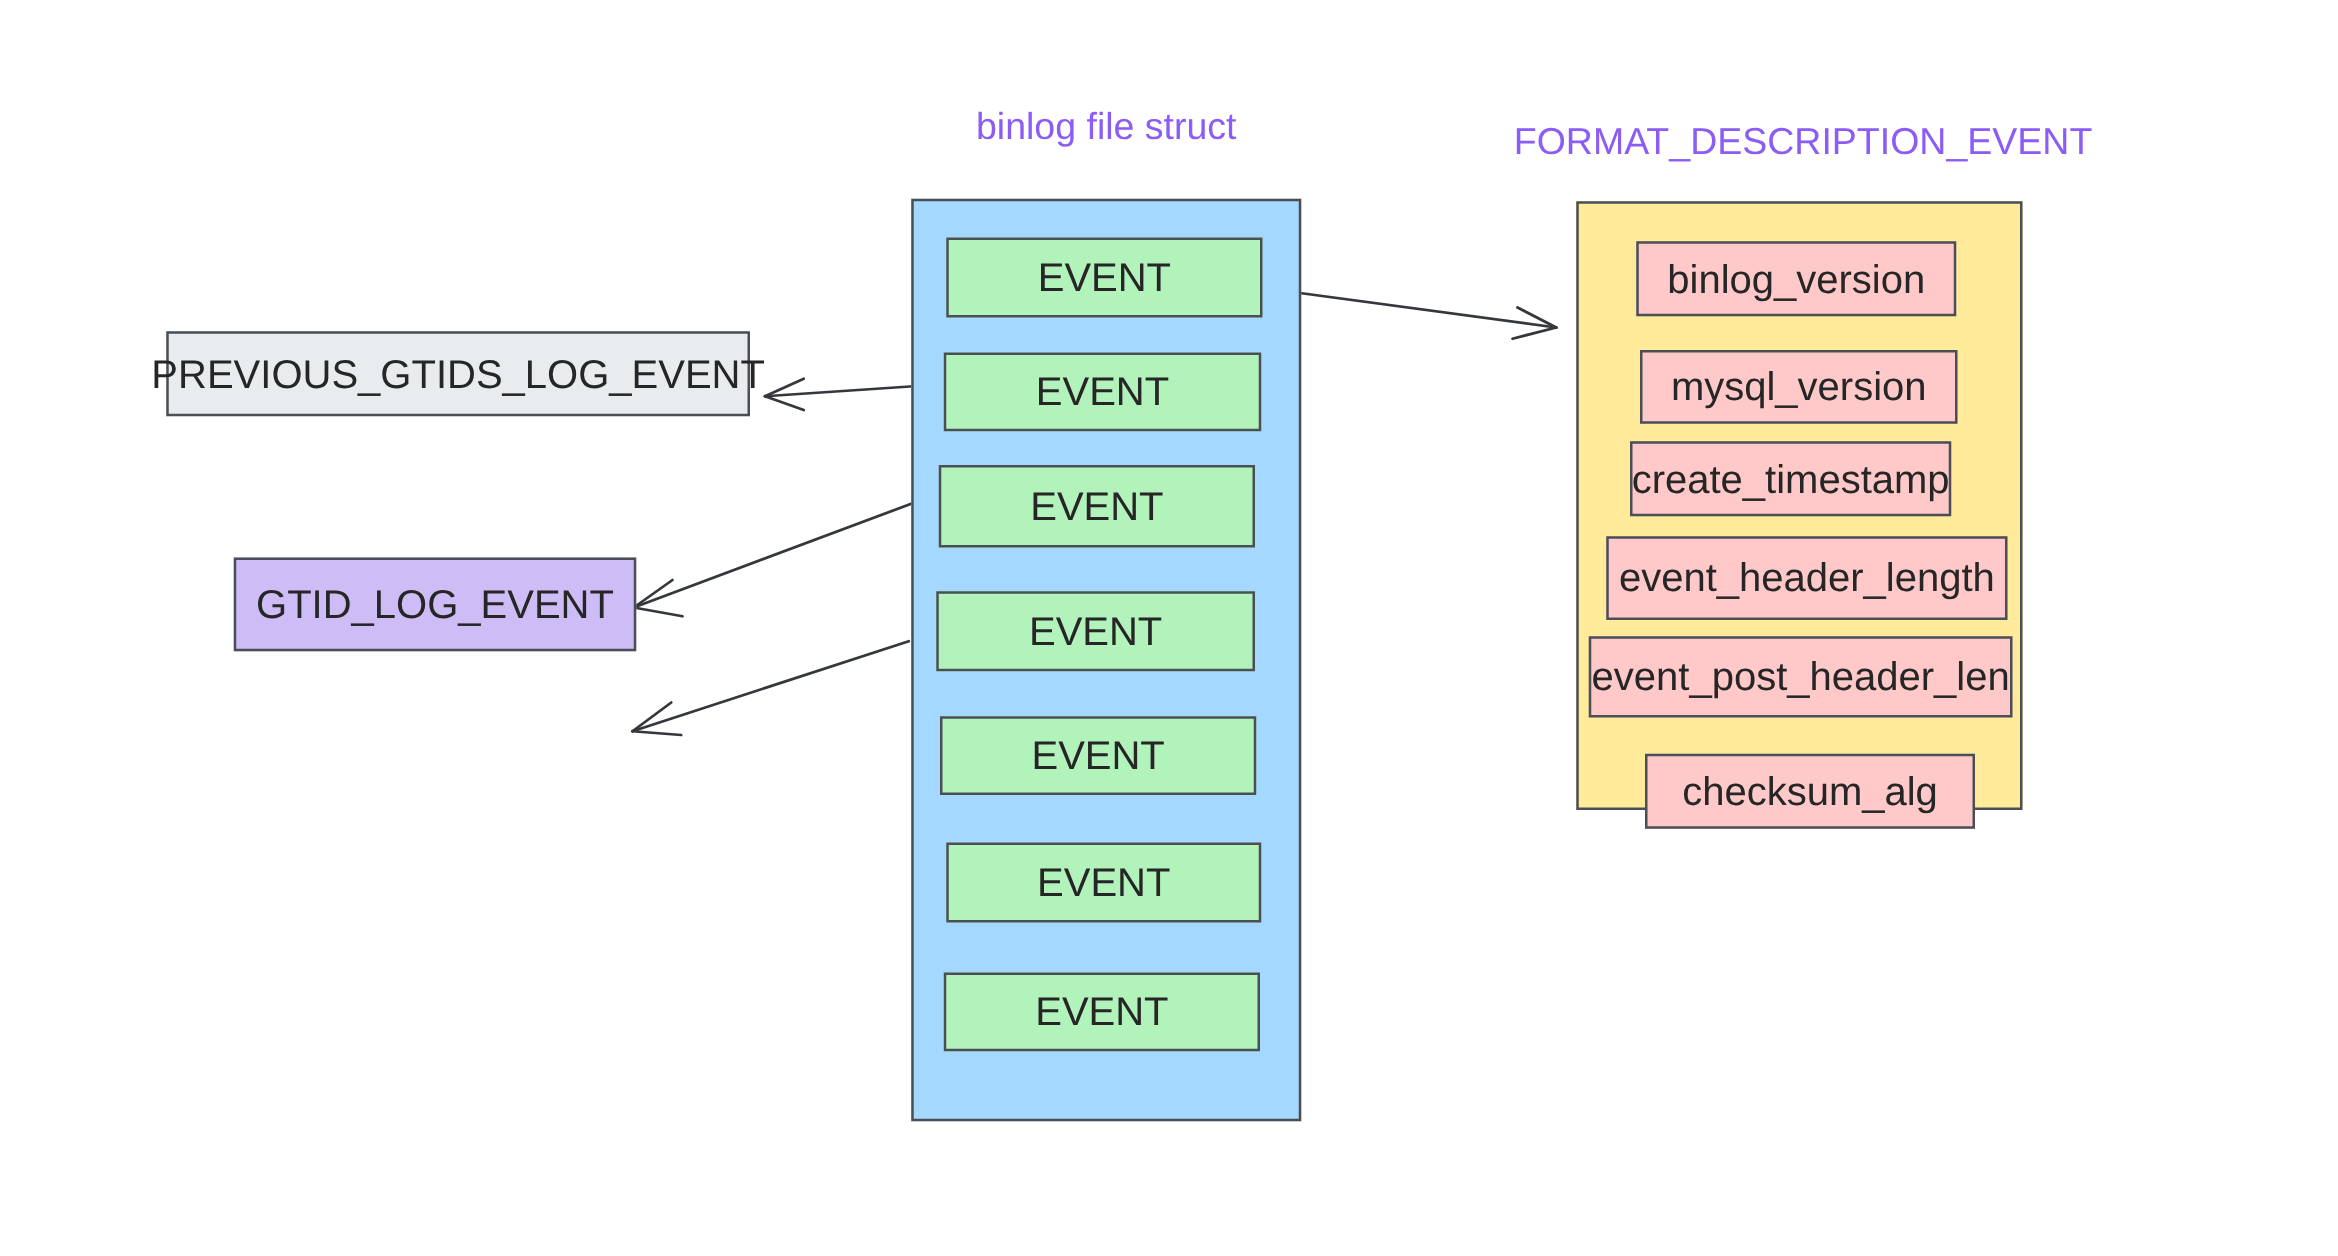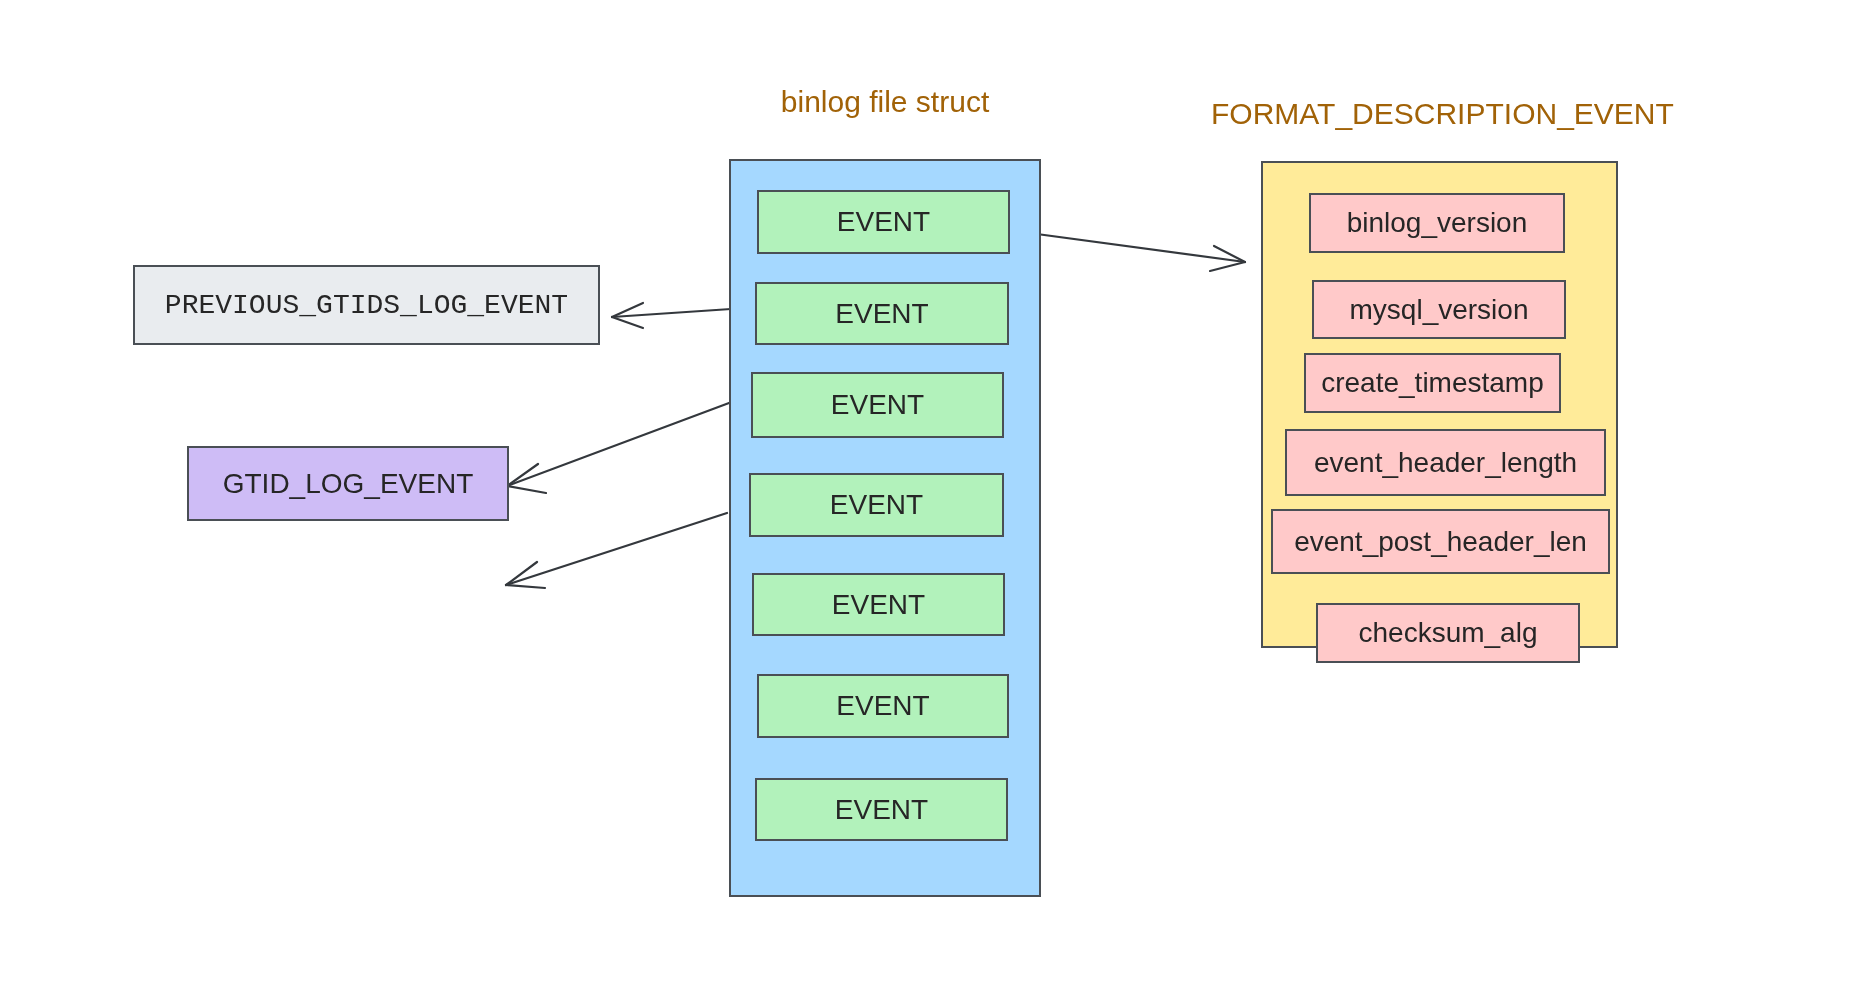--- a/index.html
+++ b/index.html
@@ -16,21 +16,21 @@
     position: absolute;
     left: 0; top: 0;
     width: 1870px; height: 1005px;
     pointer-events: none;
   }
   .diagram-title {
     position: absolute;
     font-size: 30px;
     line-height: 36px;
     text-align: center;
-    color: #a16207;
+    color: #8b5cf6;
     white-space: nowrap;
   }
   .title-binlog { left: 729px; top: 84px; width: 312px; }
   .title-format { left: 1211px; top: 96px; width: 457px; }
   .container {
     position: absolute;
     box-sizing: border-box;
     border: 2px solid #4a4f55;
   }
   .container-binlog {
@@ -43,21 +43,21 @@
     width: 357px; height: 487px;
     background: #ffeb99;
   }
   .box {
     position: absolute;
     box-sizing: border-box;
     border: 2px solid #4a4f55;
     display: flex;
     align-items: center;
     justify-content: center;
-    font-size: 28px;
+    font-size: 32px;
     white-space: nowrap;
   }
   .box-green  { background: #b2f2bb; }
   .box-pink   { background: #ffc9c9; }
   .box-purple { background: #cebcf6; margin-left: 11px; }
   .box-gray   { background: #e9ecef; }
 
   
   .ev-0 { left: 26px; top: 29px;  width: 253px; height: 64px; }
   .ev-1 { left: 24px; top: 121px; width: 254px; height: 63px; }
@@ -69,21 +69,21 @@
 
   
   .fd-0 { left: 46px; top: 30px;  width: 256px; height: 60px; }
   .fd-1 { left: 49px; top: 117px; width: 254px; height: 59px; }
   .fd-2 { left: 41px; top: 190px; width: 257px; height: 60px; }
   .fd-3 { left: 22px; top: 266px; width: 321px; height: 67px; }
   .fd-4 { left: 8px;  top: 346px; width: 339px; height: 65px; }
   .fd-5 { left: 53px; top: 440px; width: 264px; height: 60px; }
 
   
-  .box-previous { left: 133px; top: 265px; width: 467px; height: 80px; font-family: Liberation Mono, monospace; }
+  .box-previous { left: 133px; top: 265px; width: 467px; height: 68px; }
   .box-gtid     { left: 176px; top: 446px; width: 322px; height: 75px; }
   .box-query    { left: 193px; top: 552px; width: 305px; height: 84px; }
 
   .arrow-stroke {
     stroke: #34383d;
     stroke-width: 2.2;
     fill: none;
     stroke-linecap: round;
   }
 </style>

